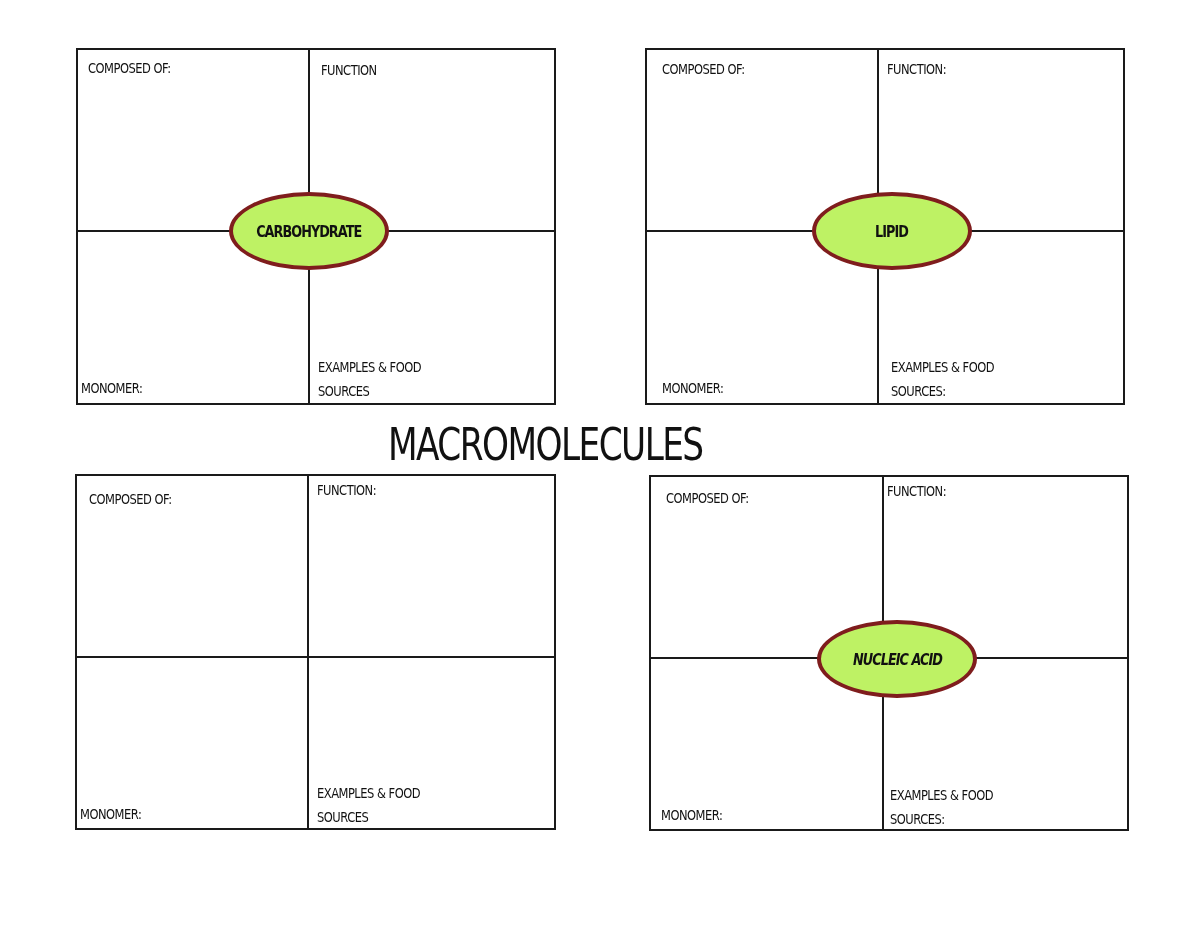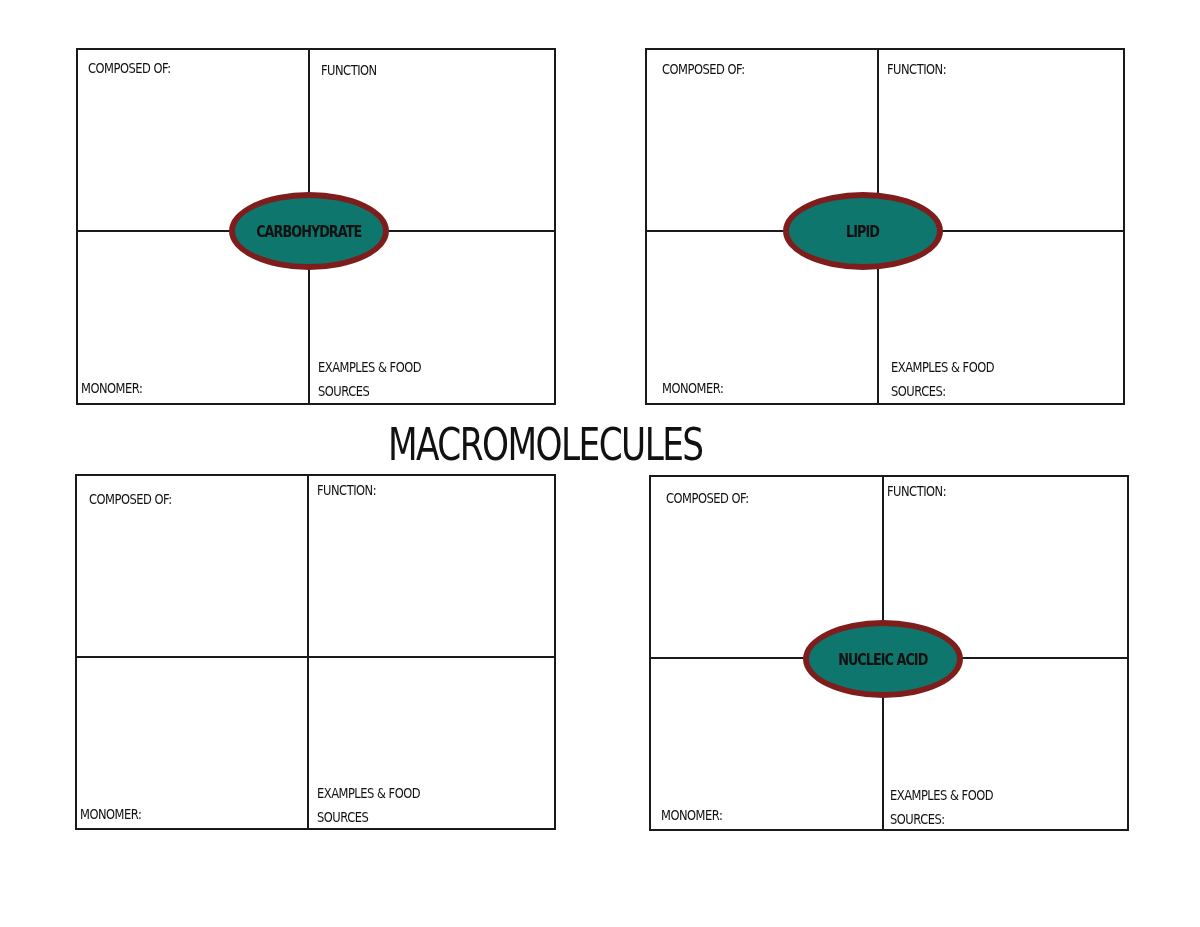--- a/index.html
+++ b/index.html
@@ -4,22 +4,22 @@
 <style>
   html, body { margin: 0; padding: 0; background: #ffffff; }
   body { width: 1200px; height: 927px; position: relative; overflow: hidden;
          font-family: "Liberation Sans", sans-serif; color: #111; }
   .panel { position: absolute; border: 2px solid #1a1a1a; box-sizing: border-box; }
   .vline { position: absolute; top: 0; bottom: 0; width: 2px; background: #1a1a1a; }
   .hline { position: absolute; left: 0; right: 0; height: 2px; background: #1a1a1a; }
   .lbl { position: absolute; font-family: "DejaVu Sans", sans-serif; font-size: 14px;
          letter-spacing: -0.6px; transform: scaleX(0.82); transform-origin: left top;
          white-space: nowrap; line-height: 16px; }
-  .oval { position: absolute; width: 160px; height: 78px; border: 6px solid #7f1d1d;
-          border-radius: 50%; background: #0f766e; box-sizing: border-box;
+  .oval { position: absolute; width: 160px; height: 78px; border: 4px solid #7f1d1d;
+          border-radius: 50%; background: #bef264; box-sizing: border-box;
           display: flex; align-items: center; justify-content: center; }
   .oval span { font-family: "DejaVu Sans", sans-serif; font-weight: bold; font-size: 16px;
                letter-spacing: -1.2px; transform: scaleX(0.8); white-space: nowrap; }
   .title { position: absolute; left: 388px; top: 420px; font-family: "DejaVu Sans", sans-serif;
            font-size: 44px; letter-spacing: -2px; transform: scaleX(0.78);
            transform-origin: left top; white-space: nowrap; line-height: 50px; }
 </style>
 </head>
 <body>
 
@@ -37,21 +37,21 @@
 </div>
 
 <div class="panel" style="left:645px; top:48px; width:480px; height:357px;">
   <div class="vline" style="left:230px;"></div>
   <div class="hline" style="top:180px;"></div>
   <div class="lbl" style="left:15px; top:11px;">COMPOSED OF:</div>
   <div class="lbl" style="left:240px; top:11px;">FUNCTION:</div>
   <div class="lbl" style="left:15px; top:330px;">MONOMER:</div>
   <div class="lbl" style="left:244px; top:309px;">EXAMPLES &amp; FOOD</div>
   <div class="lbl" style="left:244px; top:333px;">SOURCES:</div>
-  <div class="oval" style="left:136px; top:142px;">
+  <div class="oval" style="left:165px; top:142px;">
     <span>LIPID</span>
   </div>
 </div>
 
 <div class="title">MACROMOLECULES</div>
 
 <div class="panel" style="left:75px; top:474px; width:481px; height:356px;">
   <div class="vline" style="left:230px;"></div>
   <div class="hline" style="top:180px;"></div>
   <div class="lbl" style="left:12px; top:15px;">COMPOSED OF:</div>
@@ -62,16 +62,16 @@
 </div>
 
 <div class="panel" style="left:649px; top:475px; width:480px; height:356px;">
   <div class="vline" style="left:231px;"></div>
   <div class="hline" style="top:180px;"></div>
   <div class="lbl" style="left:15px; top:13px;">COMPOSED OF:</div>
   <div class="lbl" style="left:236px; top:6px;">FUNCTION:</div>
   <div class="lbl" style="left:10px; top:330px;">MONOMER:</div>
   <div class="lbl" style="left:239px; top:310px;">EXAMPLES &amp; FOOD</div>
   <div class="lbl" style="left:239px; top:334px;">SOURCES:</div>
-  <div class="oval" style="left:152px; top:143px;">
+  <div class="oval" style="left:166px; top:143px;font-style:italic;">
     <span>NUCLEIC ACID</span>
   </div>
 </div>
 
 </body></html>

